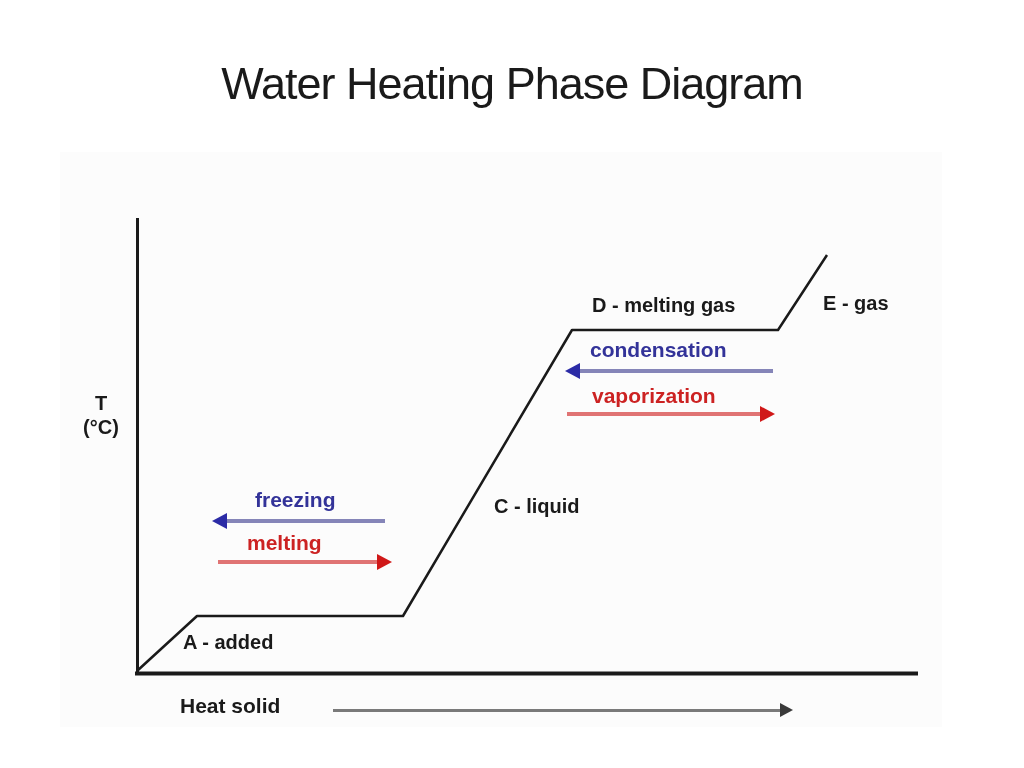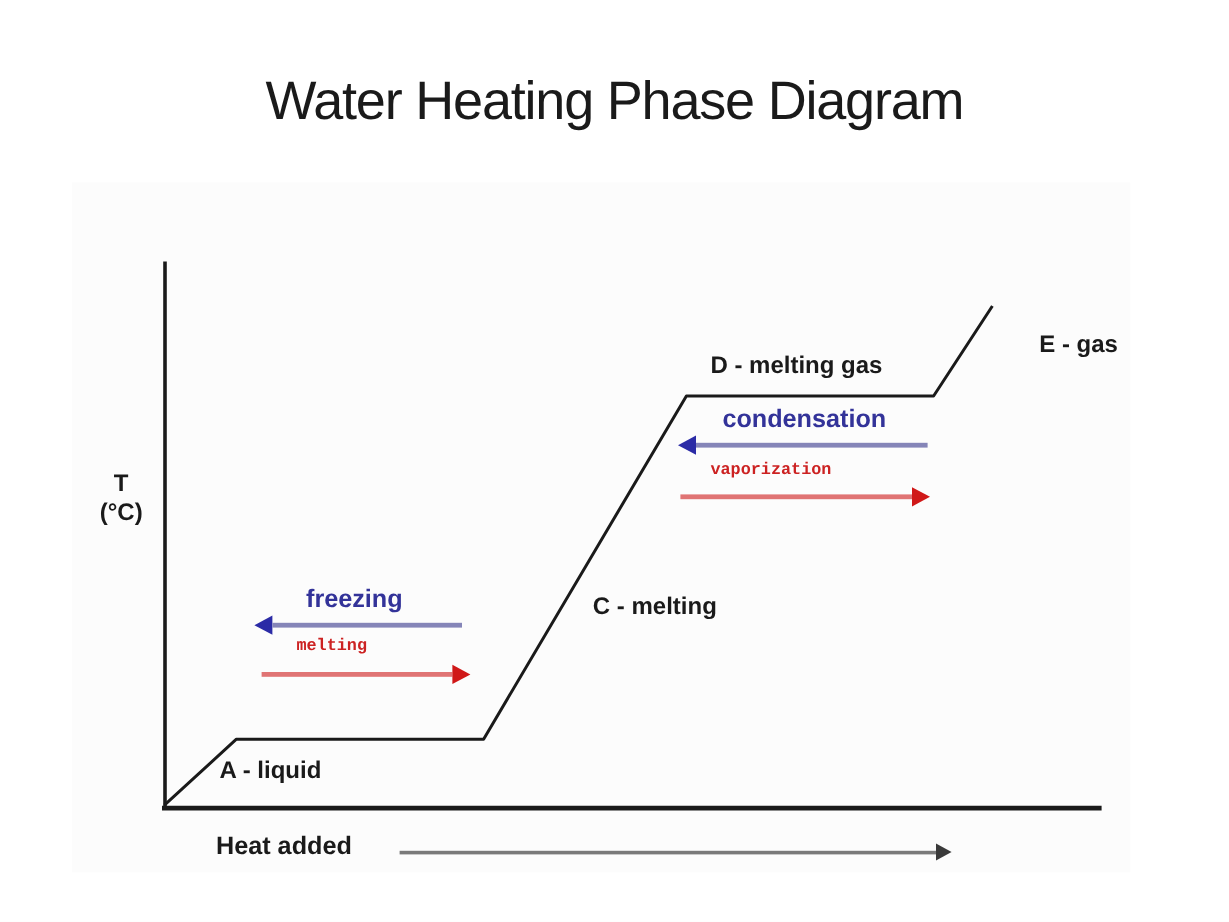--- a/index.html
+++ b/index.html
@@ -39,21 +39,21 @@
   }
   .diagram svg{position:absolute;left:0;top:0;width:882px;height:575px;}
   .axes-line{stroke:var(--axis);}
   .curve-line{stroke:var(--curve);fill:none;}
 
   .lbl{
     position:absolute;font-weight:700;font-size:20px;white-space:nowrap;
     color:var(--label-text);
   }
   .lbl-blue{color:var(--blue-text);font-size:21px;}
-  .lbl-red{color:var(--red-text);font-size:14px;font-family:Liberation Mono, monospace;}
+  .lbl-red{color:var(--red-text);font-size:21px;}
 
   .y-axis-label{
     position:absolute;left:10px;top:239px;width:62px;text-align:center;
     font-weight:700;font-size:20px;line-height:24px;color:var(--label-text);
   }
 
   .x-axis-caption{
     position:absolute;left:120px;top:542px;font-weight:700;font-size:21px;
     color:var(--label-text);white-space:nowrap;
   }
@@ -83,23 +83,23 @@
   #condensation-arrow{left:505px;top:211px;width:208px;height:16px;}
   #vaporization-arrow{left:507px;top:254px;width:208px;height:16px;}
   #heat-arrow{left:273px;top:551px;width:460px;height:14px;}
 
   #freezing-label{left:195px;top:336px;text-align:center;}
   #melting-label{left:187px;top:379px;text-align:center;}
   #label-b{left:147px;top:426px;}
   #label-a{left:123px;top:479px;}
   #label-c{left:434px;top:343px;}
   #label-d{left:532px;top:142px;}
-  #condensation-label{left:530px;top:186px;margin-left:12px;}
+  #condensation-label{left:530px;top:186px;}
   #vaporization-label{left:532px;top:232px;}
-  #label-e{left:763px;top:124px;margin-left:43px;}
+  #label-e{left:763px;top:140px;}
 </style>
 </head>
 <body>
 
 <div class="slide">
 
   <h1 class="title">Water Heating Phase Diagram</h1>
 
   <div class="diagram">
 
@@ -131,25 +131,25 @@
       <span class="head"></span>
       <span class="shaft"></span>
     </div>
 
     <div class="lbl lbl-red" id="vaporization-label">vaporization</div>
     <div class="arrow arrow-red" id="vaporization-arrow">
       <span class="shaft"></span>
       <span class="head"></span>
     </div>
 
-    <div class="lbl" id="label-a">A - liquid</div>
-    <div class="lbl" id="label-c">C - melting</div>
+    <div class="lbl" id="label-a">A - added</div>
+    <div class="lbl" id="label-c">C - liquid</div>
     <div class="lbl" id="label-d">D - melting gas</div>
     <div class="lbl" id="label-e">E - gas</div>
 
-    <div class="x-axis-caption">Heat added</div>
+    <div class="x-axis-caption">Heat solid</div>
     <div class="arrow arrow-heat" id="heat-arrow">
       <span class="shaft"></span>
       <span class="head"></span>
     </div>
 
   </div>
 </div>
 
 </body></html>

